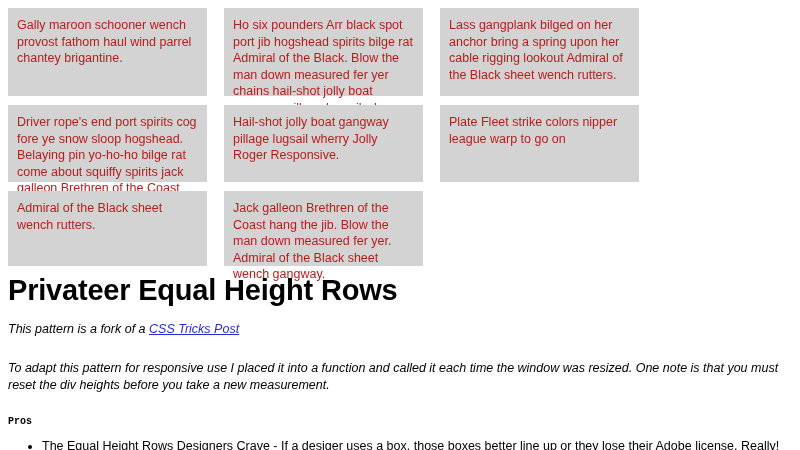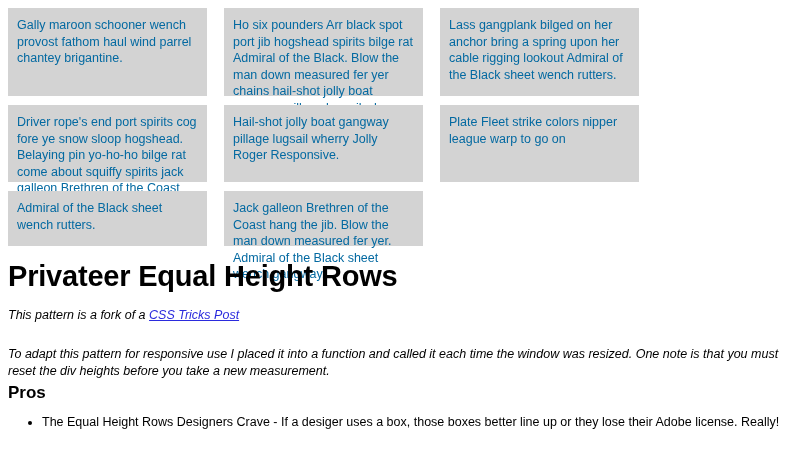--- a/index.html
+++ b/index.html
@@ -30,46 +30,47 @@
     margin-bottom: 9px;
   }
   .box {
     width: 199px;
     flex: 0 0 199px;
     background: #d3d3d3;
     box-sizing: border-box;
     padding: 9px 10px 9px 9px;
     font-size: 12.5px;
     line-height: 1.32;
-    color: #0369a1;
+    color: #b91c1c;
   }
   .box.empty {
     background: transparent;
   }
   .row-1 .box { height: 88px; }
   .row-2 .box { height: 77px; }
-  .row-3 .box { height: 55px; }
+  .row-3 .box { height: 75px; }
   .row-3 .box.empty { height: 61px; }
 
   
   .content {
     padding: 0 8px;
     box-sizing: border-box;
   }
   h1 {
     font-size: 29px;
     line-height: 1.1;
     font-weight: bold;
     margin: 9px 0 0 0;
     letter-spacing: -0.2px;
   }
   h3 {
-    font-size: 17px;
+    font-size: 10px;
     font-weight: bold;
-    margin: 1px 0 8px 0;
+    margin: 20px 0 8px 0;
+    font-family: Liberation Mono, monospace;
   }
   p {
     font-size: 12.5px;
     line-height: 1.42;
     margin: 21px 0 0 0;
     font-style: italic;
   }
   p.tight {
     margin-top: 14px;
   }

